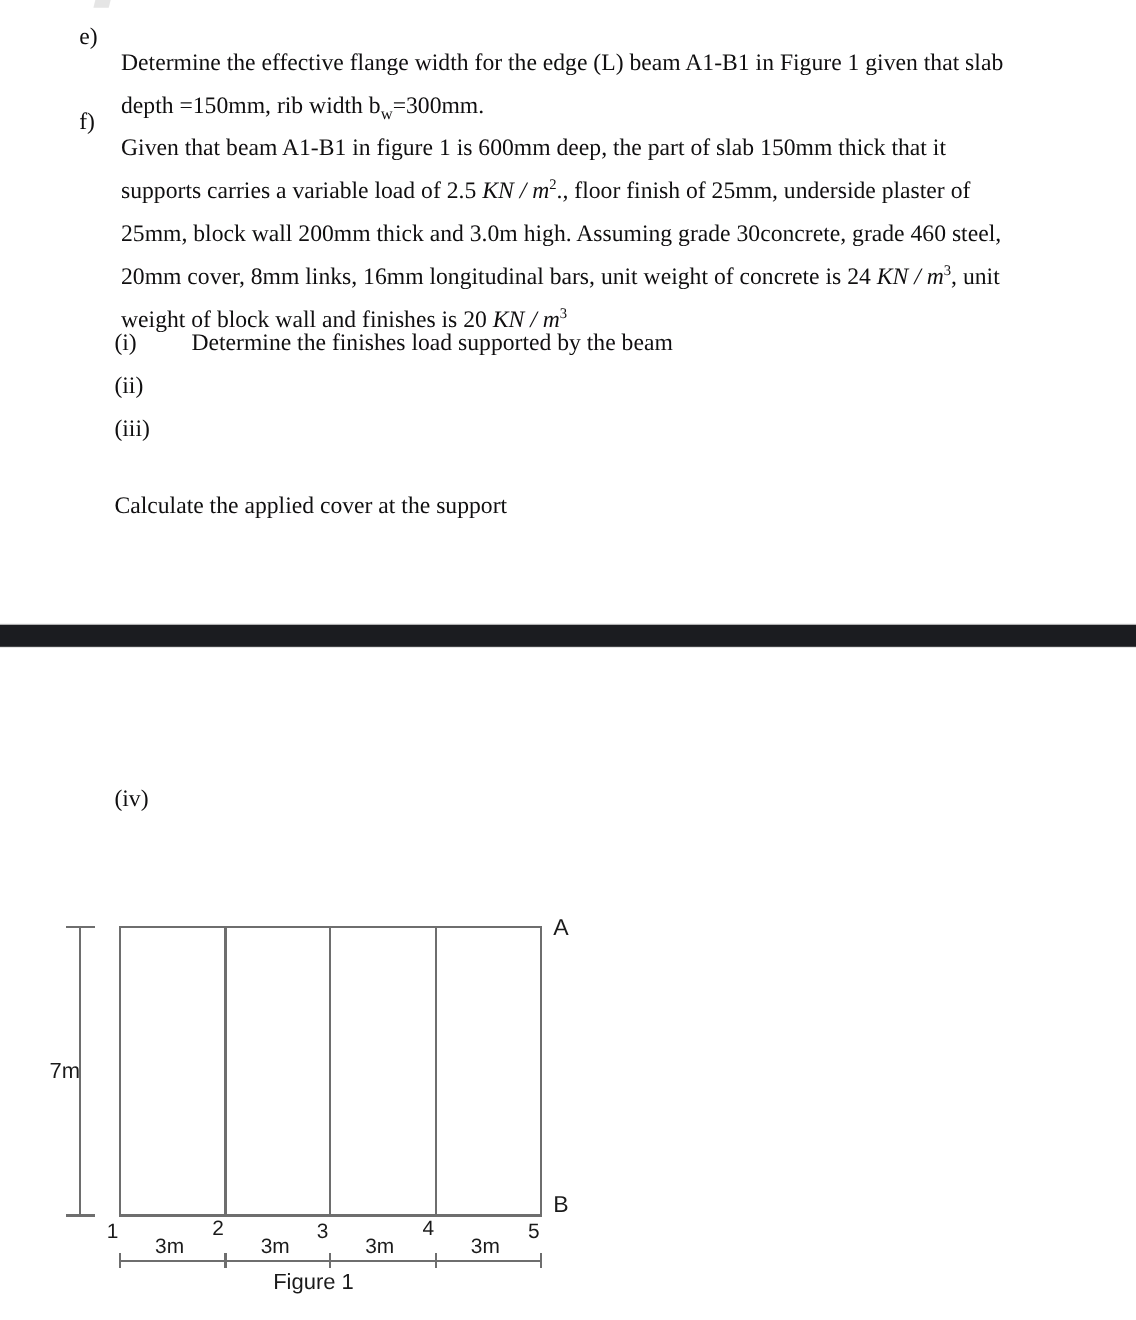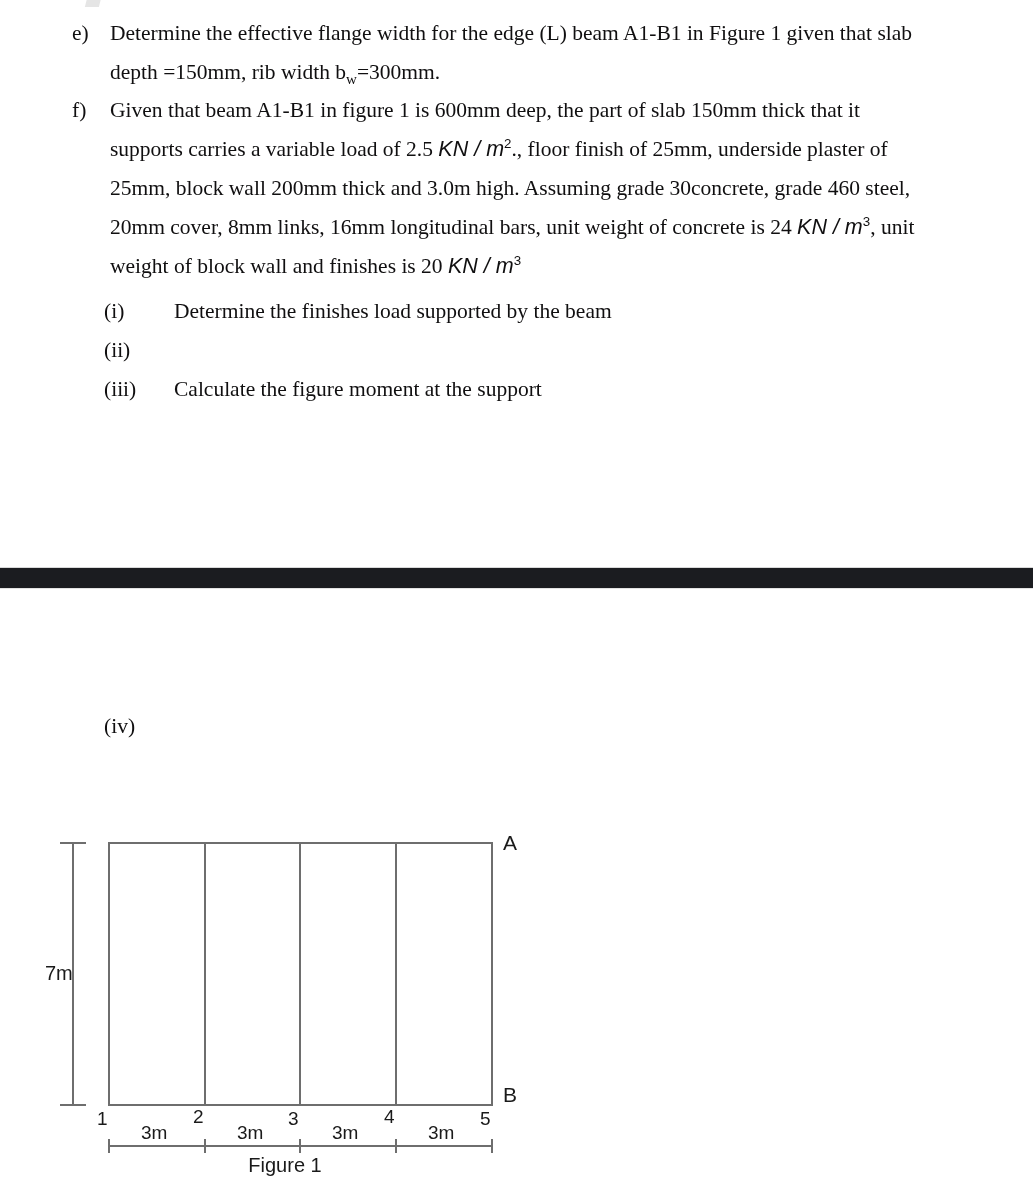--- a/index.html
+++ b/index.html
@@ -30,20 +30,21 @@
   }
   .marker {
     flex: 0 0 auto;
     font-size: 21.5px;
     line-height: 39px;
     text-align: left;
   }
   .qbody {
     font-size: 21.5px;
     line-height: 39px;
+    margin-top: 24px;
   }
   .qbody p {
     margin: 0;
   }
 
   
   #item-e  { left: 72px;  top: 14px;  width: 900px; }
   #item-e .marker { width: 38px; }
   #item-e .qbody  { width: 812px; }
 
@@ -60,26 +61,26 @@
     align-items: baseline;
     font-size: 21.5px;
     line-height: 39px;
     white-space: nowrap;
   }
   .roman .rnum  { width: 70px; flex: 0 0 70px; }
   .roman .rtext { flex: 1 1 auto; }
 
   #roman-i   { top: 292px; }
   #roman-ii  { top: 331px; }
-  #roman-iii { top: 370px; }
+  #roman-iii { top: 370px; flex-direction: column; }
   #roman-iv  { top: 707px; }
 
   .mathi {
     font-style: italic;
-    font-family: Liberation Sans, sans-serif;
+    font-family: Liberation Serif, serif;
   }
   .mathi sup {
     font-size: 0.62em;
     vertical-align: super;
     font-style: normal;
     line-height: 0;
   }
   .sub {
     font-size: 0.70em;
     vertical-align: sub;
@@ -151,21 +152,21 @@
     <span class="rnum">(i)</span>
     <span class="rtext">Determine the finishes load supported by the beam</span>
   </div>
 
   <div class="roman" id="roman-ii">
     <span class="rnum">(ii)</span>
   </div>
 
   <div class="roman" id="roman-iii">
     <span class="rnum">(iii)</span>
-    <span class="rtext">Calculate the figure moment at the support</span>
+    <span class="rtext">Calculate the applied cover at the support</span>
   </div>
 
   <div id="separator-band"></div>
 
   <div class="roman" id="roman-iv">
     <span class="rnum">(iv)</span>
   </div>
 
   <div id="figure-1">
     <svg width="620" height="390" viewBox="0 0 620 390" xmlns="http://www.w3.org/2000/svg">

